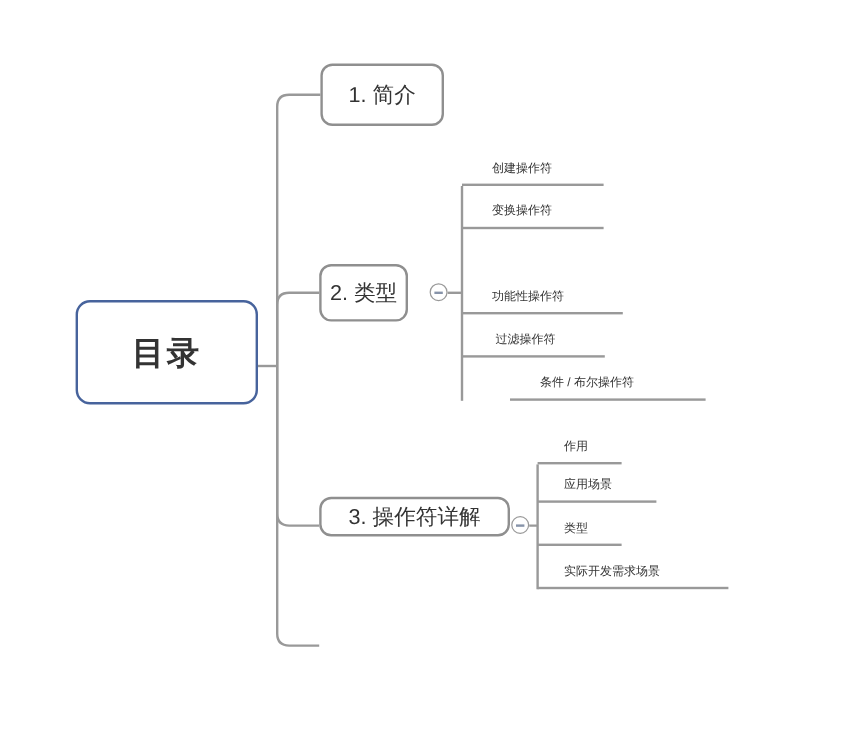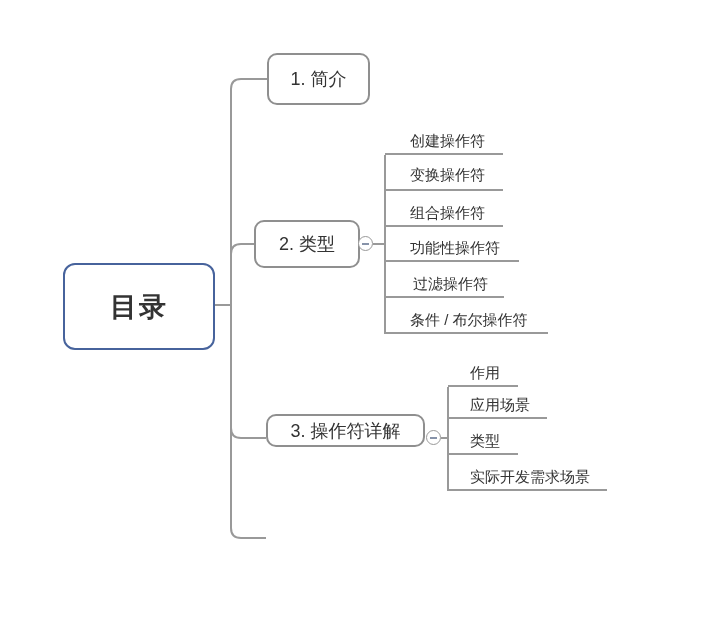--- a/index.html
+++ b/index.html
@@ -23,38 +23,38 @@
     position: absolute;
     box-sizing: border-box;
     background: #ffffff;
     display: flex;
     align-items: center;
     justify-content: center;
     color: #333333;
   }
 
   .root-node {
-    left: 63px; top: 263px;
+    left: 63px; top: 250px;
     width: 152px; height: 87px;
     border: 2px solid #47639c;
     border-radius: 12px;
     font-size: 27px;
     font-weight: 700;
     letter-spacing: 2px;
   }
 
   .branch-node {
     border: 2px solid #8f8f8f;
     border-radius: 10px;
     font-size: 18px;
     font-weight: 500;
   }
 
   .branch-1 { left: 267px; top: 53px;  width: 103px; height: 52px; justify-content: center; }
-  .branch-2 { left: 254px; top: 220px; width: 106px;  height: 48px; }
+  .branch-2 { left: 266px; top: 220px; width: 74px;  height: 48px; }
   .branch-3 { left: 266px; top: 414px; width: 159px; height: 33px; }
   .branch-4 { left: 266px; top: 514px; width: 102px; height: 48px; }
 
   .collapse-btn {
     position: absolute;
     box-sizing: border-box;
     width: 15px; height: 15px;
     border: 1.5px solid #999999;
     border-radius: 50%;
     background: #ffffff;
@@ -71,35 +71,35 @@
     width: 7px; height: 0;
     border-top: 2px solid #8793a9;
   }
 
   .child-topic {
     position: absolute;
     box-sizing: border-box;
     height: 26px;
     line-height: 23px;
     border-bottom: 2px solid #999999;
-    font-size: 15px;
+    font-size: 10px;
     color: #333333;
     white-space: nowrap;
     background: transparent;
   }
 
   .group-a { left: 385px; padding-left: 25px; }
   .group-b { left: 448px; padding-left: 22px; }
 
   .ga-1 { top: 129px; width: 118px; }
   .ga-2 { top: 165px; width: 118px; font-family: Liberation Mono, monospace; }
   .ga-3 { top: 201px; width: 118px; }
   .ga-4 { top: 236px; width: 134px; }
   .ga-5 { top: 272px; width: 119px; padding-left: 28px; }
-  .ga-6 { top: 308px; width: 163px; }
+  .ga-6 { top: 308px; width: 163px; margin-left: 40px; }
 
   .gb-1 { top: 361px; width: 70px;  }
   .gb-2 { top: 393px; width: 99px;  }
   .gb-3 { top: 429px; width: 70px;  }
   .gb-4 { top: 465px; width: 159px; }
 </style>
 </head>
 <body>
 
 <div class="canvas">
@@ -140,23 +140,20 @@
   <div class="collapse-btn collapse-btn-3">
     <span class="minus-icon"></span>
   </div>
 
   <div class="child-topic group-a ga-1">
     <span>创建操作符</span>
   </div>
   <div class="child-topic group-a ga-2">
     <span>变换操作符</span>
   </div>
-  <div class="child-topic group-a ga-3">
-    <span>组合操作符</span>
-  </div>
   <div class="child-topic group-a ga-4">
     <span>功能性操作符</span>
   </div>
   <div class="child-topic group-a ga-5">
     <span>过滤操作符</span>
   </div>
   <div class="child-topic group-a ga-6">
     <span>条件 / 布尔操作符</span>
   </div>
 

